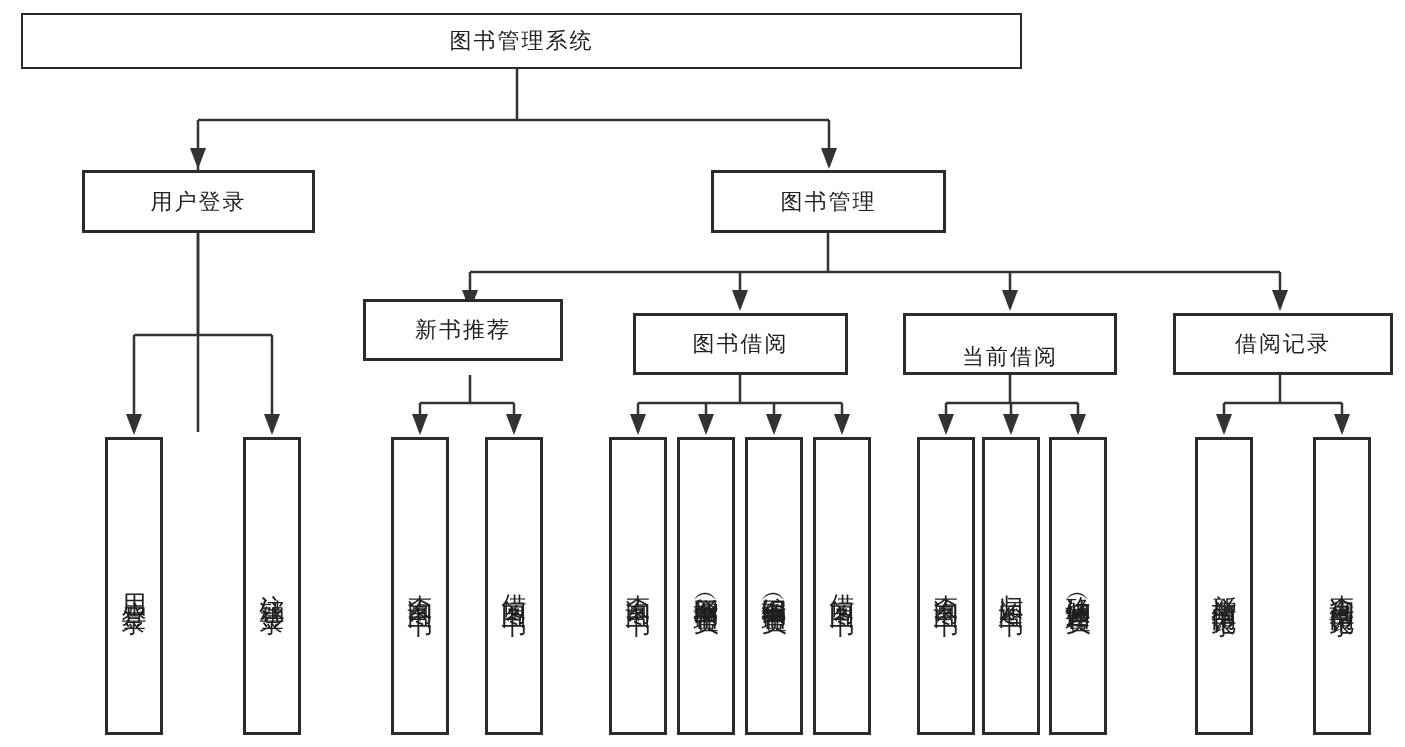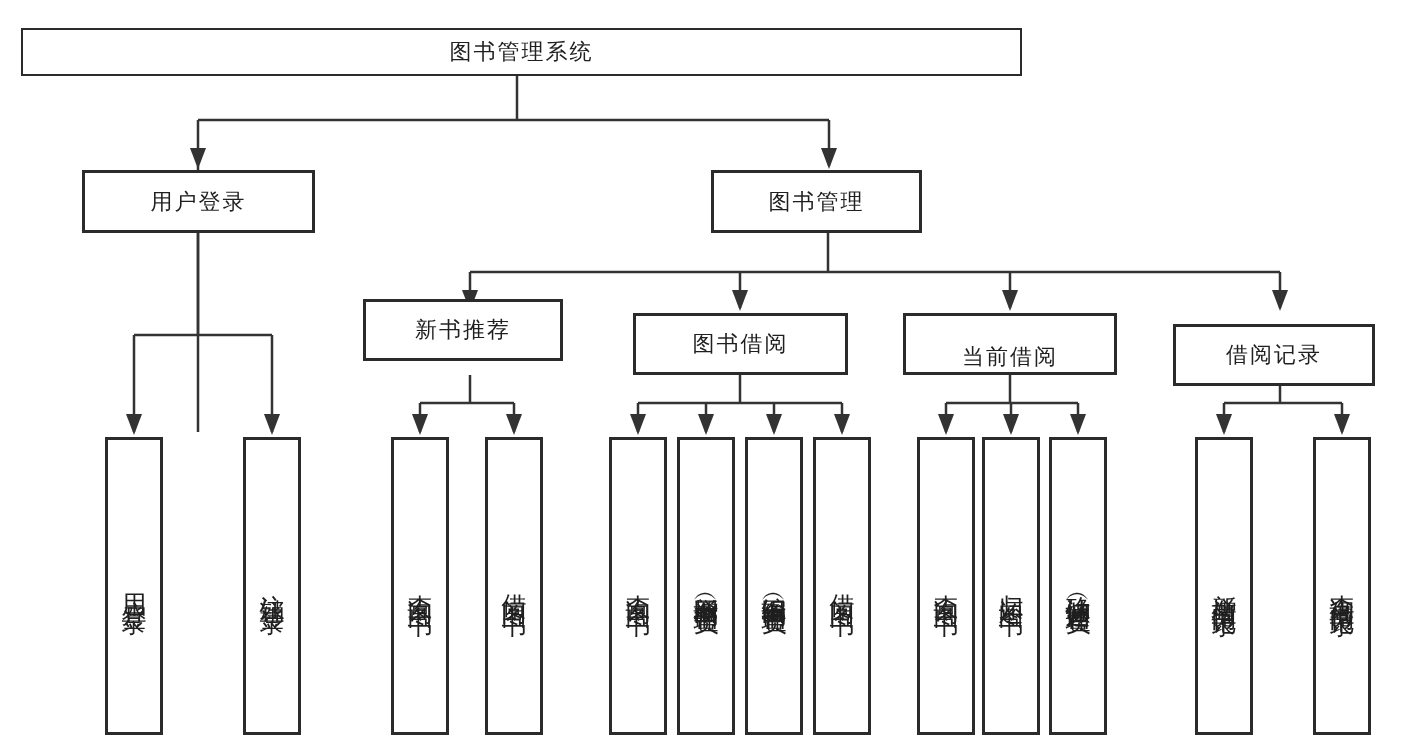--- a/index.html
+++ b/index.html
@@ -91,41 +91,41 @@
       <polygon points="766,414 782,414 774,435"></polygon>
       <polygon points="834,414 850,414 842,435"></polygon>
       <polygon points="938,414 954,414 946,435"></polygon>
       <polygon points="1003,414 1019,414 1011,435"></polygon>
       <polygon points="1070,414 1086,414 1078,435"></polygon>
       <polygon points="1216,414 1232,414 1224,435"></polygon>
       <polygon points="1334,414 1350,414 1342,435"></polygon>
     </g>
   </svg>
 
-  <div class="box root" style="left:21px; top:28px; width:1001px; height:48px;">
+  <div class="box root" style="left:21px; top:13px; width:1001px; height:56px;">
     <span class="hlabel">图书管理系统</span>
   </div>
 
   <div class="box" style="left:82px; top:170px; width:233px; height:63px;">
     <span class="hlabel">用户登录</span>
   </div>
-  <div class="box" style="left:711px; top:170px; width:211px; height:63px;">
+  <div class="box" style="left:711px; top:170px; width:235px; height:63px;">
     <span class="hlabel">图书管理</span>
   </div>
 
   <div class="box" style="left:363px; top:299px; width:200px; height:62px;">
     <span class="hlabel">新书推荐</span>
   </div>
   <div class="box" style="left:633px; top:313px; width:215px; height:62px;">
     <span class="hlabel">图书借阅</span>
   </div>
   <div class="box" style="left:903px; top:313px; width:214px; height:62px;align-items:flex-end;">
     <span class="hlabel">当前借阅</span>
   </div>
-  <div class="box" style="left:1173px; top:324px; width:202px; height:62px;">
+  <div class="box" style="left:1173px; top:313px; width:220px; height:62px;">
     <span class="hlabel">借阅记录</span>
   </div>
 
   <div class="box leaf" style="left:105px; top:437px; width:58px; height:298px;">
     <span class="vlabel">用户登录</span>
   </div>
   <div class="box leaf" style="left:243px; top:437px; width:58px; height:298px;">
     <span class="vlabel">注销登录</span>
   </div>
 

